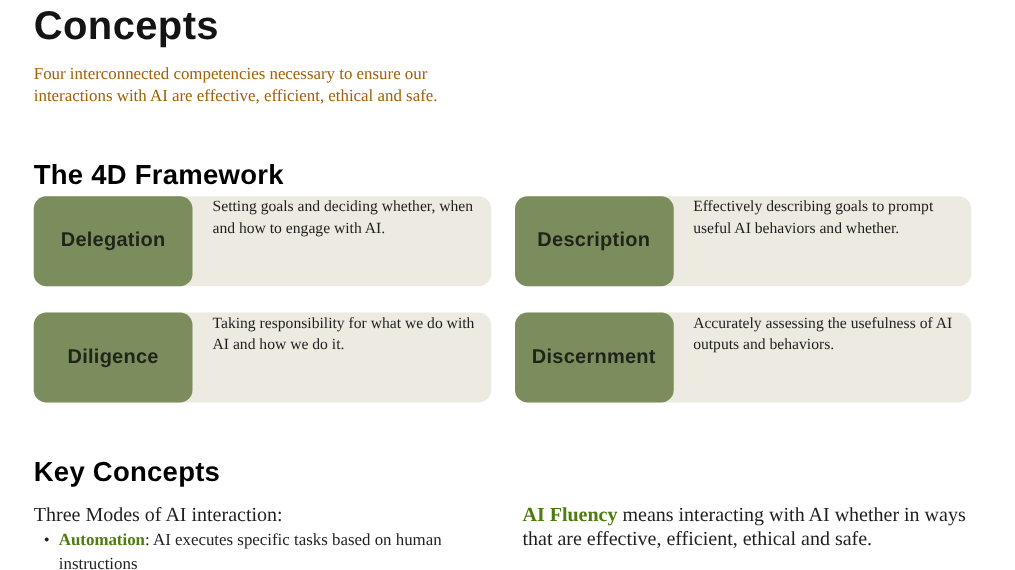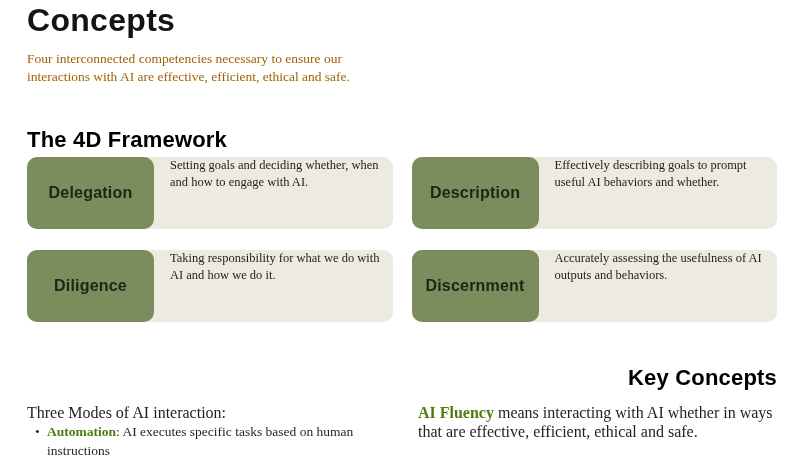--- a/index.html
+++ b/index.html
@@ -34,21 +34,21 @@
 
   h2.section-heading {
     font-family: "Liberation Sans", sans-serif;
     font-weight: 700;
     font-size: 22px;
     line-height: 24px;
     letter-spacing: 0.2px;
     color: #000000;
   }
   .framework-heading { margin-top: 42px; }
-  .concepts-heading  { margin-top: 44px; text-align: right; }
+  .concepts-heading  { margin-top: 44px; }
 
   .cards-grid {
     margin-top: 5px;
     display: grid;
     grid-template-columns: 1fr 1fr;
     column-gap: 19px;
     row-gap: 21px;
   }
   .card {
     display: flex;

